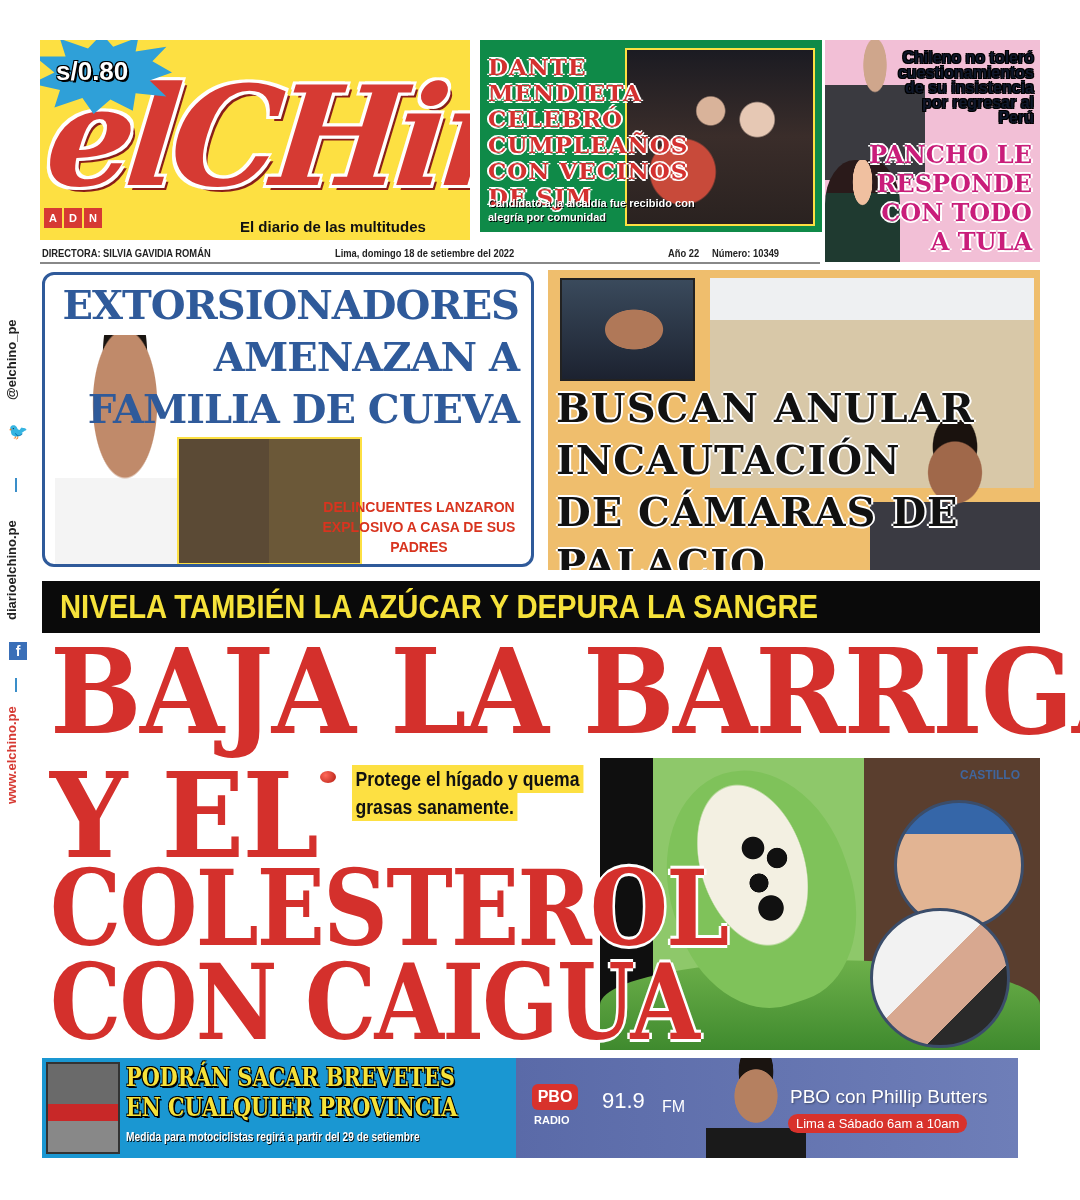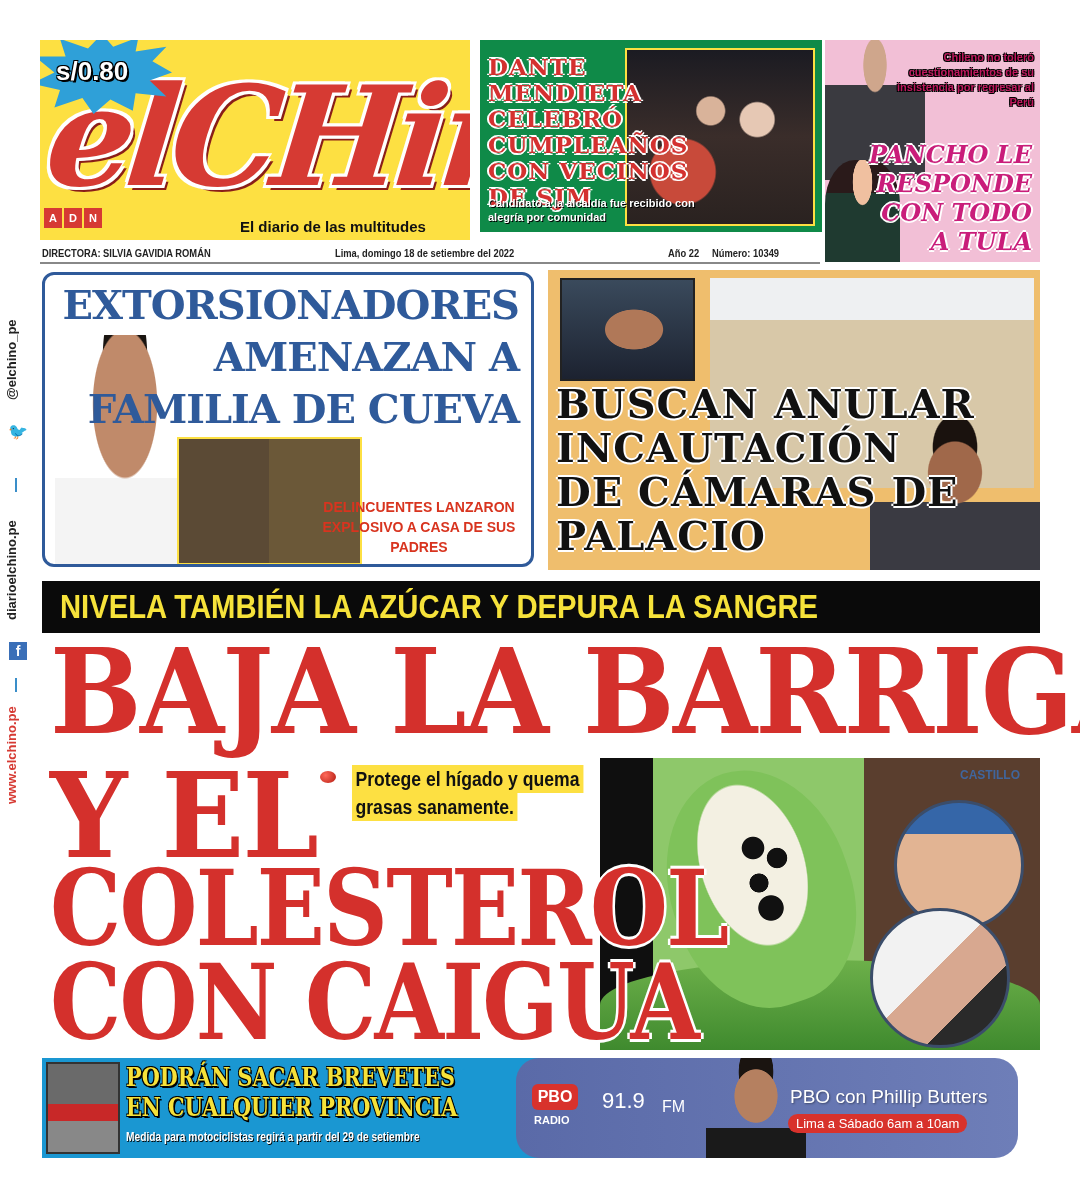--- a/index.html
+++ b/index.html
@@ -71,29 +71,28 @@
   
   .pink { left: 825px; top: 40px; width: 215px; height: 222px; background: #f2bfd6; overflow: hidden; }
   .pink-man { position: absolute; left: 0px; top: 0px; width: 100px; height: 140px;
     background: radial-gradient(ellipse at 50% 18%, #cfa68c 0 16%, transparent 17%),
                 linear-gradient(180deg, transparent 0 32%, #3a3a40 32% 100%); }
   .pink-woman { position: absolute; left: 0px; top: 120px; width: 75px; height: 110px;
     background: radial-gradient(ellipse at 50% 20%, #f0c0a0 0 18%, transparent 19%),
                 linear-gradient(180deg, #2a1a1a 0 30%, #1f3a30 30% 100%); border-radius: 40% 40% 0 0; }
   .pink-sub {
     position: absolute; right: 6px; top: 10px; width: 140px; text-align: right;
-    color: #be185d; font-weight: bold; font-size: 11px; line-height: 15px;
+    color: #0f172a; font-weight: bold; font-size: 16px; line-height: 15px;
     text-shadow: 1px 1px 0 #000, -1px -1px 0 #000, 1px -1px 0 #000, -1px 1px 0 #000;
   }
   .pink-head {
     position: absolute; right: 8px; top: 100px; width: 170px; text-align: right;
     font-family: "DejaVu Serif", serif; font-weight: bold; font-size: 24px; line-height: 29px;
     color: #c91d7a;
     text-shadow: 2px 0 0 #fff, -2px 0 0 #fff, 0 2px 0 #fff, 0 -2px 0 #fff;
-    font-style: italic;
   }
 
   
   .cueva { left: 42px; top: 272px; width: 492px; height: 295px; border: 3px solid #2f5a9a; border-radius: 12px; background: #fff; overflow: hidden; }
   .cueva-face { position: absolute; left: 10px; top: 60px; width: 140px; height: 230px;
     background: radial-gradient(ellipse at 50% 30%, #c08a6a 0 32%, transparent 33%),
                 radial-gradient(ellipse at 50% 10%, #1a1410 0 22%, transparent 23%),
                 linear-gradient(180deg, transparent 0 62%, #f4f4f4 62% 100%); }
   .cueva-photo { position: absolute; left: 132px; top: 162px; width: 185px; height: 128px; border: 2px solid #fde042;
     background: linear-gradient(90deg, #5b4a35 0 50%, #6b5838 50% 100%); }
@@ -113,21 +112,21 @@
     background: linear-gradient(180deg, #eef0f2 0 20%, #d8c8a8 20% 100%); }
   .pal-lawyer { position: absolute; left: 12px; top: 8px; width: 135px; height: 103px; border: 2px solid #222;
     background: radial-gradient(ellipse at 55% 50%, #b07858 0 28%, transparent 29%), linear-gradient(180deg, #3a4a5c, #1c2230); }
   .pal-castillo { position: absolute; right: 0; bottom: 0; width: 170px; height: 150px;
     background: radial-gradient(ellipse at 50% 35%, #a0684a 0 22%, transparent 23%),
                 radial-gradient(ellipse at 50% 18%, #1a120e 0 18%, transparent 19%),
                 linear-gradient(180deg, transparent 0 55%, #3a3a42 55% 100%); }
   .pal-sub { position: absolute; left: 160px; top: 18px; width: 110px; color: #c8312a; font-weight: bold; font-size: 13px; line-height: 16px; background: rgba(255,255,255,0.75); }
   .pal-head {
     position: absolute; left: 8px; top: 112px; width: 420px;
-    font-family: "DejaVu Serif", serif; font-weight: bold; font-size: 40px; line-height: 44px;
+    font-family: "DejaVu Serif", serif; font-weight: bold; font-size: 40px; line-height: 52px;
     color: #111; letter-spacing: 1px;
     text-shadow: 2px 0 0 #fff, -2px 0 0 #fff, 0 2px 0 #fff, 0 -2px 0 #fff;
   }
 
   
   .strap { left: 42px; top: 581px; width: 998px; height: 52px; background: #0a0a0a; }
   .strap span {
     position: absolute; left: 18px; top: 6px; color: #f6e23a; font-weight: bold; font-size: 34px;
     white-space: nowrap; transform: scaleX(0.86); transform-origin: left;
   }
@@ -174,21 +173,21 @@
   .brevetes-head {
     position: absolute; left: 84px; top: 4px; width: 380px;
     font-family: "DejaVu Serif", serif; font-weight: bold; font-size: 26px; line-height: 30px;
     color: #f6e23a; white-space: nowrap;
     text-shadow: 2px 2px 0 #000, -1px -1px 0 #000, 1px -1px 0 #000, -1px 1px 0 #000;
   }
   .brevetes-head span { display: block; transform: scaleX(0.8); transform-origin: left; }
   .brevetes-sub { position: absolute; left: 84px; top: 72px; color: #fff; font-weight: bold; font-size: 12px; white-space: nowrap;
     text-shadow: 1px 1px 0 #000; transform: scaleX(0.85); transform-origin: left; }
 
-  .pbo { left: 516px; top: 1058px; width: 502px; height: 100px; background: linear-gradient(90deg, #5a6aa8, #6e7eb8); overflow: hidden; border-radius: 23px; }
+  .pbo { left: 516px; top: 1058px; width: 502px; height: 100px; background: linear-gradient(90deg, #5a6aa8, #6e7eb8); overflow: hidden; }
   .pbo-logo { position: absolute; left: 16px; top: 26px; width: 46px; height: 26px; background: #d8322c; border-radius: 6px; color: #fff; font-weight: bold; font-size: 16px; text-align: center; line-height: 26px; }
   .pbo-radio { position: absolute; left: 18px; top: 56px; color: #fff; font-weight: bold; font-size: 11px; }
   .pbo-freq { position: absolute; left: 86px; top: 30px; color: #fff; font-size: 22px; }
   .pbo-fm { position: absolute; left: 146px; top: 40px; color: #fff; font-size: 16px; }
   .pbo-man { position: absolute; left: 190px; top: 0; width: 100px; height: 100px;
     background: radial-gradient(ellipse at 50% 38%, #b58060 0 30%, transparent 31%),
                 radial-gradient(ellipse at 50% 14%, #1a1410 0 24%, transparent 25%),
                 linear-gradient(180deg, transparent 0 70%, #1a1a1a 70% 100%); }
   .pbo-show { position: absolute; left: 274px; top: 28px; color: #fff; font-size: 19px; white-space: nowrap; text-shadow: 1px 1px 2px rgba(0,0,0,.4); }
   .pbo-time { position: absolute; left: 272px; top: 56px; background: #d8322c; color: #fff; font-size: 13px; padding: 2px 8px; border-radius: 10px; white-space: nowrap; }

